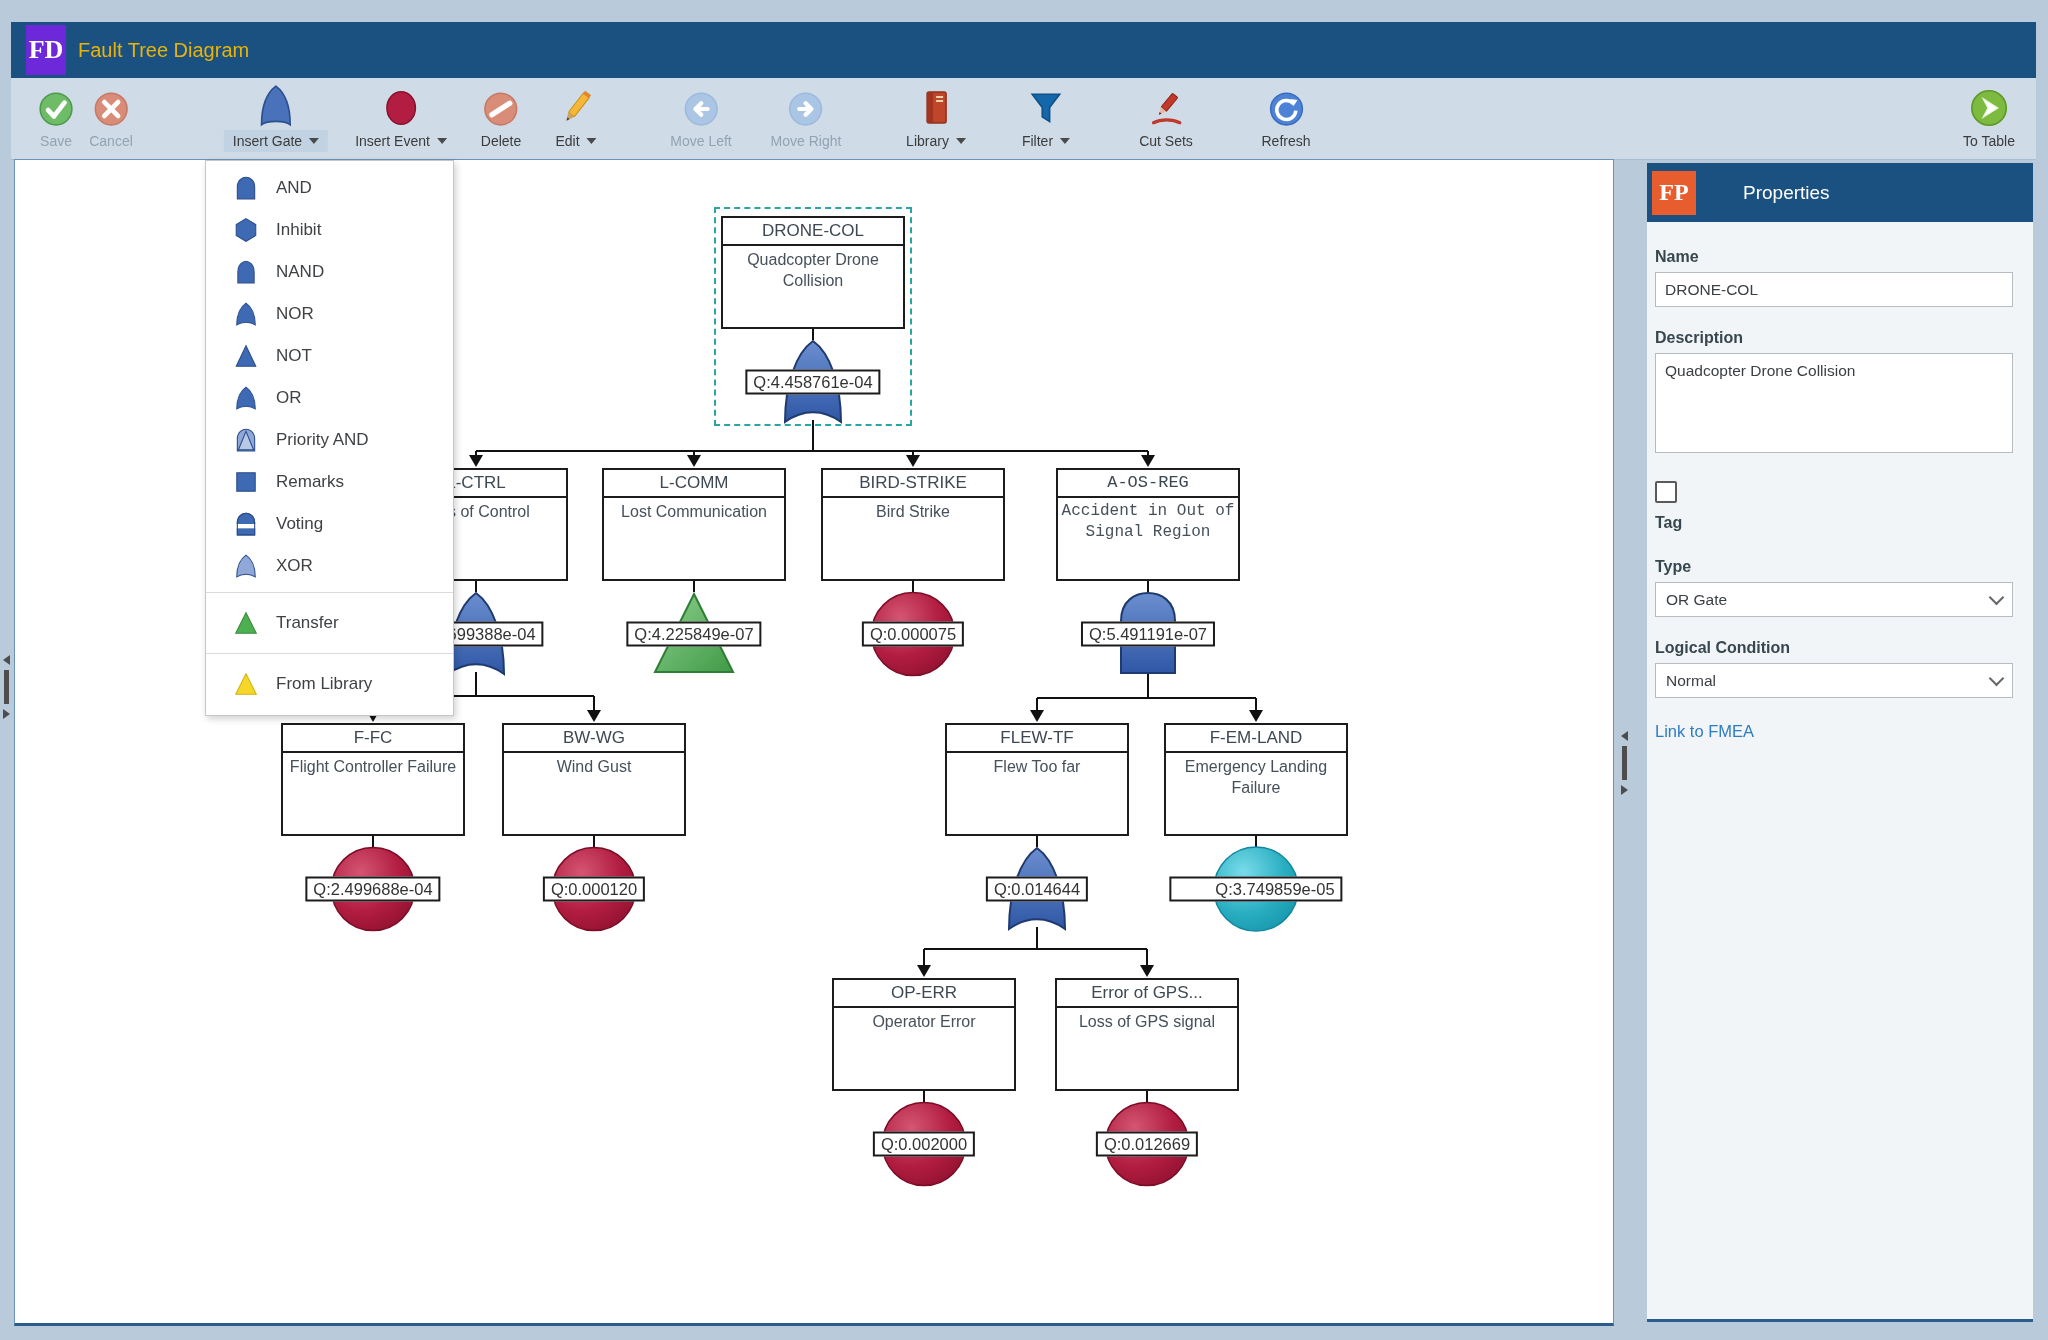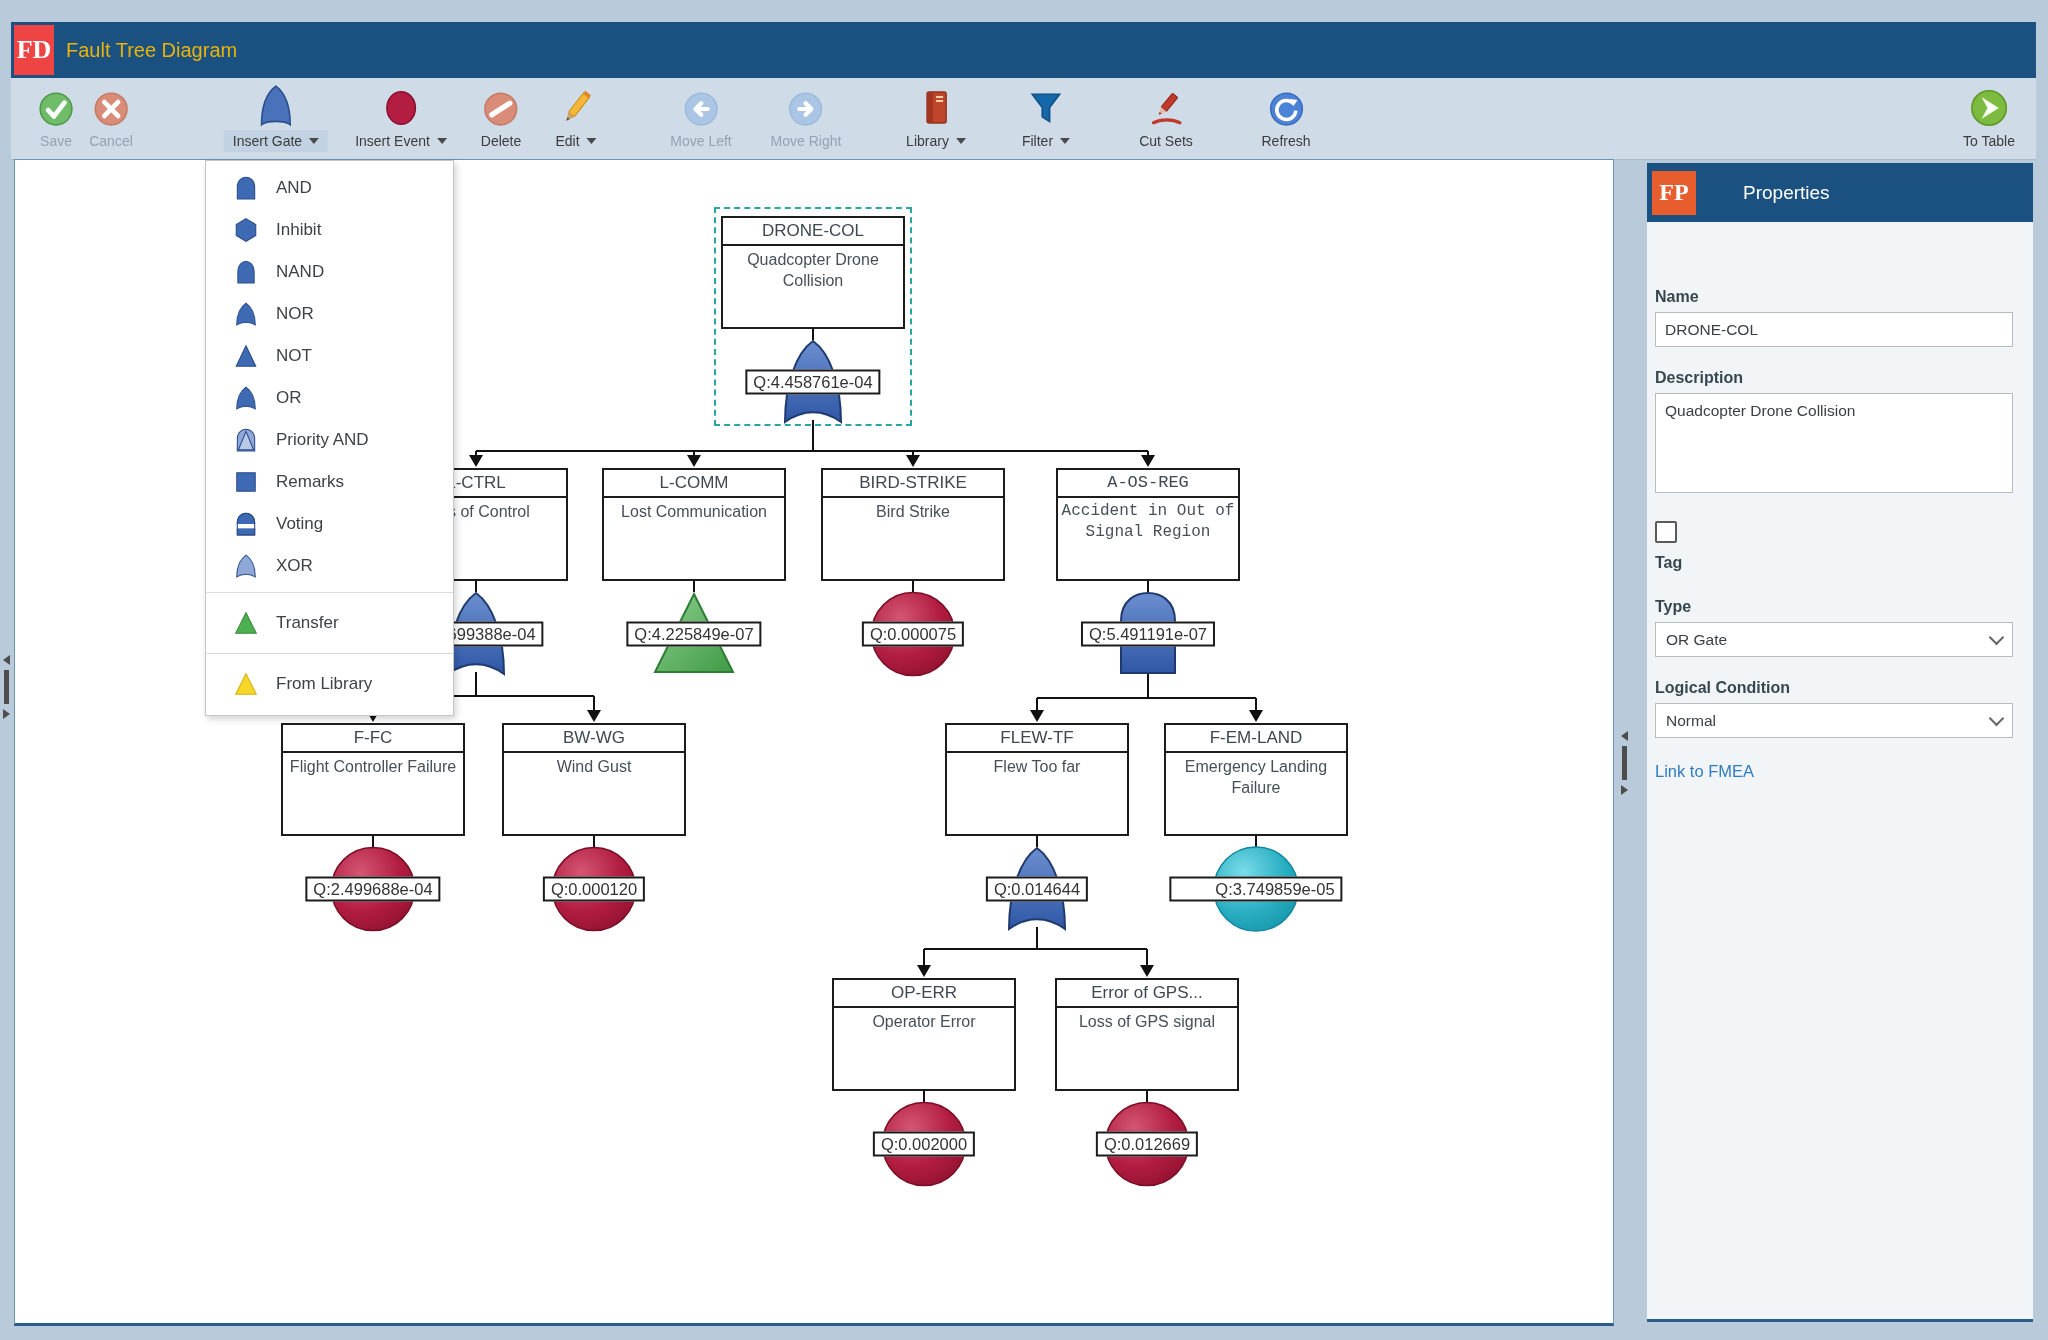--- a/index.html
+++ b/index.html
@@ -2,21 +2,21 @@
 <html><head>
 <meta charset="utf-8">
 <style>
   html,body{margin:0;padding:0;}
   body{width:2048px;height:1340px;position:relative;background:#b9cada;
        font-family:"Liberation Sans",sans-serif;overflow:hidden;
        -webkit-font-smoothing:antialiased;}
   
   .titlebar{position:absolute;left:11px;top:22px;width:2025px;height:56px;
             background:#1b5180;display:flex;align-items:center;}
-  .fd-logo{width:40px;height:50px;margin-left:3px;background:#ef4444;color:#fff;
+  .fd-logo{width:40px;height:50px;margin-left:15px;background:#6d28d9;color:#fff;
            font-family:"Liberation Serif",serif;font-weight:bold;font-size:26px;
            display:flex;align-items:center;justify-content:center;}
   .app-title{color:#eab308;font-size:20px;margin-left:12px;}
   .toolbar{position:absolute;left:11px;top:78px;width:2025px;height:81px;
            background:#cfdbe7;border-bottom:1px solid #a9bdce;}
   .tb-item{position:absolute;top:6px;transform:translateX(-50%);
            display:flex;flex-direction:column;align-items:center;cursor:pointer;}
   .tb-icon{height:44px;display:flex;align-items:flex-end;justify-content:center;}
   .tb-label{font-size:14px;color:#3b3b3b;margin-top:2px;white-space:nowrap;
             padding:3px 9px;display:flex;align-items:center;gap:7px;}
@@ -48,21 +48,21 @@
   .menu-item.tall{height:50px;}
   .menu-divider{height:1px;background:#dcdcdc;margin:5px 0;}
   
   .props{position:absolute;left:1647px;top:163px;width:386px;height:1159px;
          background:#f2f5f7;border-bottom:3px solid #2a5d8c;box-sizing:border-box;}
   .props-header{height:59px;background:#1b5180;display:flex;align-items:center;gap:35px;}
   .fp-logo{width:44px;height:44px;margin-left:5px;background:#e85d2e;color:#fff;
            font-family:"Liberation Serif",serif;font-weight:bold;font-size:24px;
            display:flex;align-items:center;justify-content:center;}
   .props-title{color:#fff;font-size:19px;margin-left:12px;}
-  .props-body{padding:37px 20px 0 8px;margin-top:29px;}
+  .props-body{padding:26px 20px 0 8px;}
   .f-label{font-weight:bold;font-size:16px;color:#37474f;display:block;margin:0 0 6px 0;}
   .f-input{width:100%;box-sizing:border-box;height:35px;border:1px solid #b6bcc2;
            background:#fff;font-size:15.5px;color:#3a3f44;padding:0 9px;
            font-family:"Liberation Sans",sans-serif;margin-bottom:22px;}
   .f-textarea{width:100%;box-sizing:border-box;height:100px;border:1px solid #b6bcc2;
               background:#fff;font-size:15.5px;color:#3a3f44;padding:7px 9px;resize:none;
               font-family:"Liberation Sans",sans-serif;margin-bottom:22px;line-height:20px;}
   .chk-row{display:flex;align-items:flex-start;gap:11px;margin:2px 0 26px 0;flex-direction:column;}
   .checkbox{width:18px;height:18px;background:#fff;border:2px solid #5a5a5a;
             border-radius:2px;cursor:pointer;}

